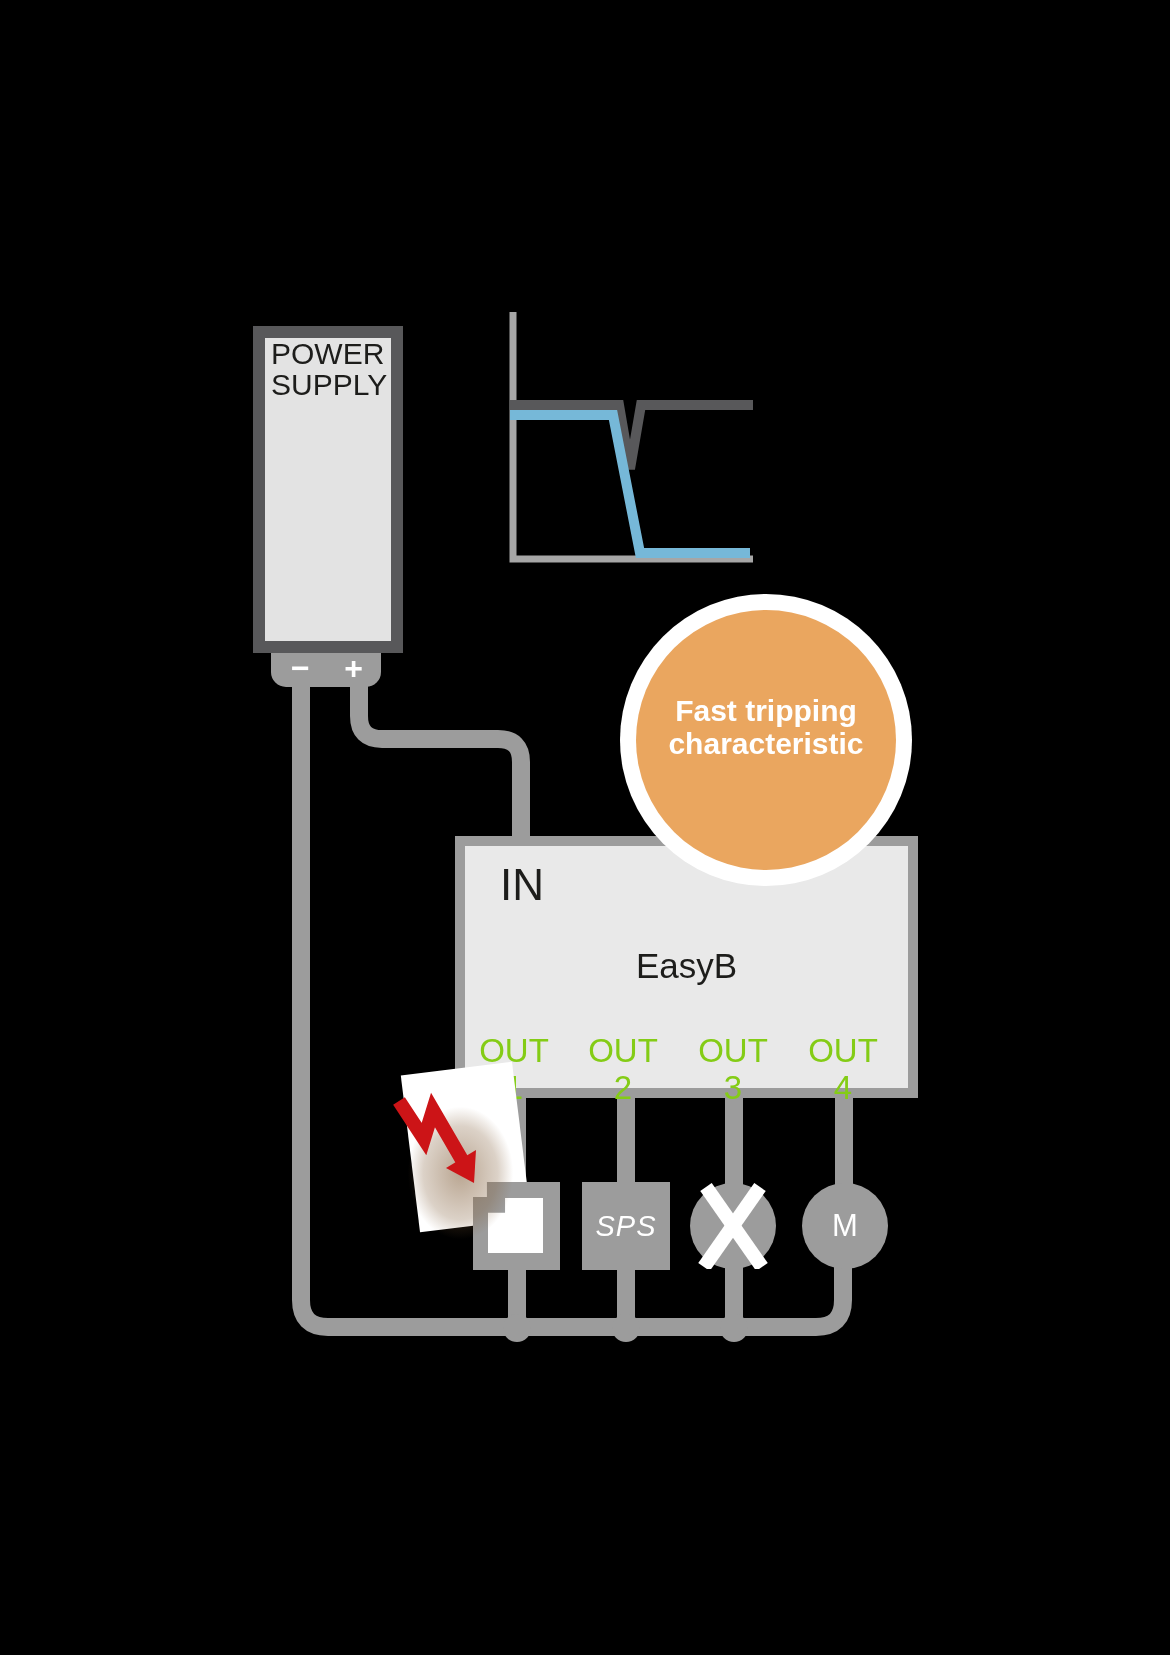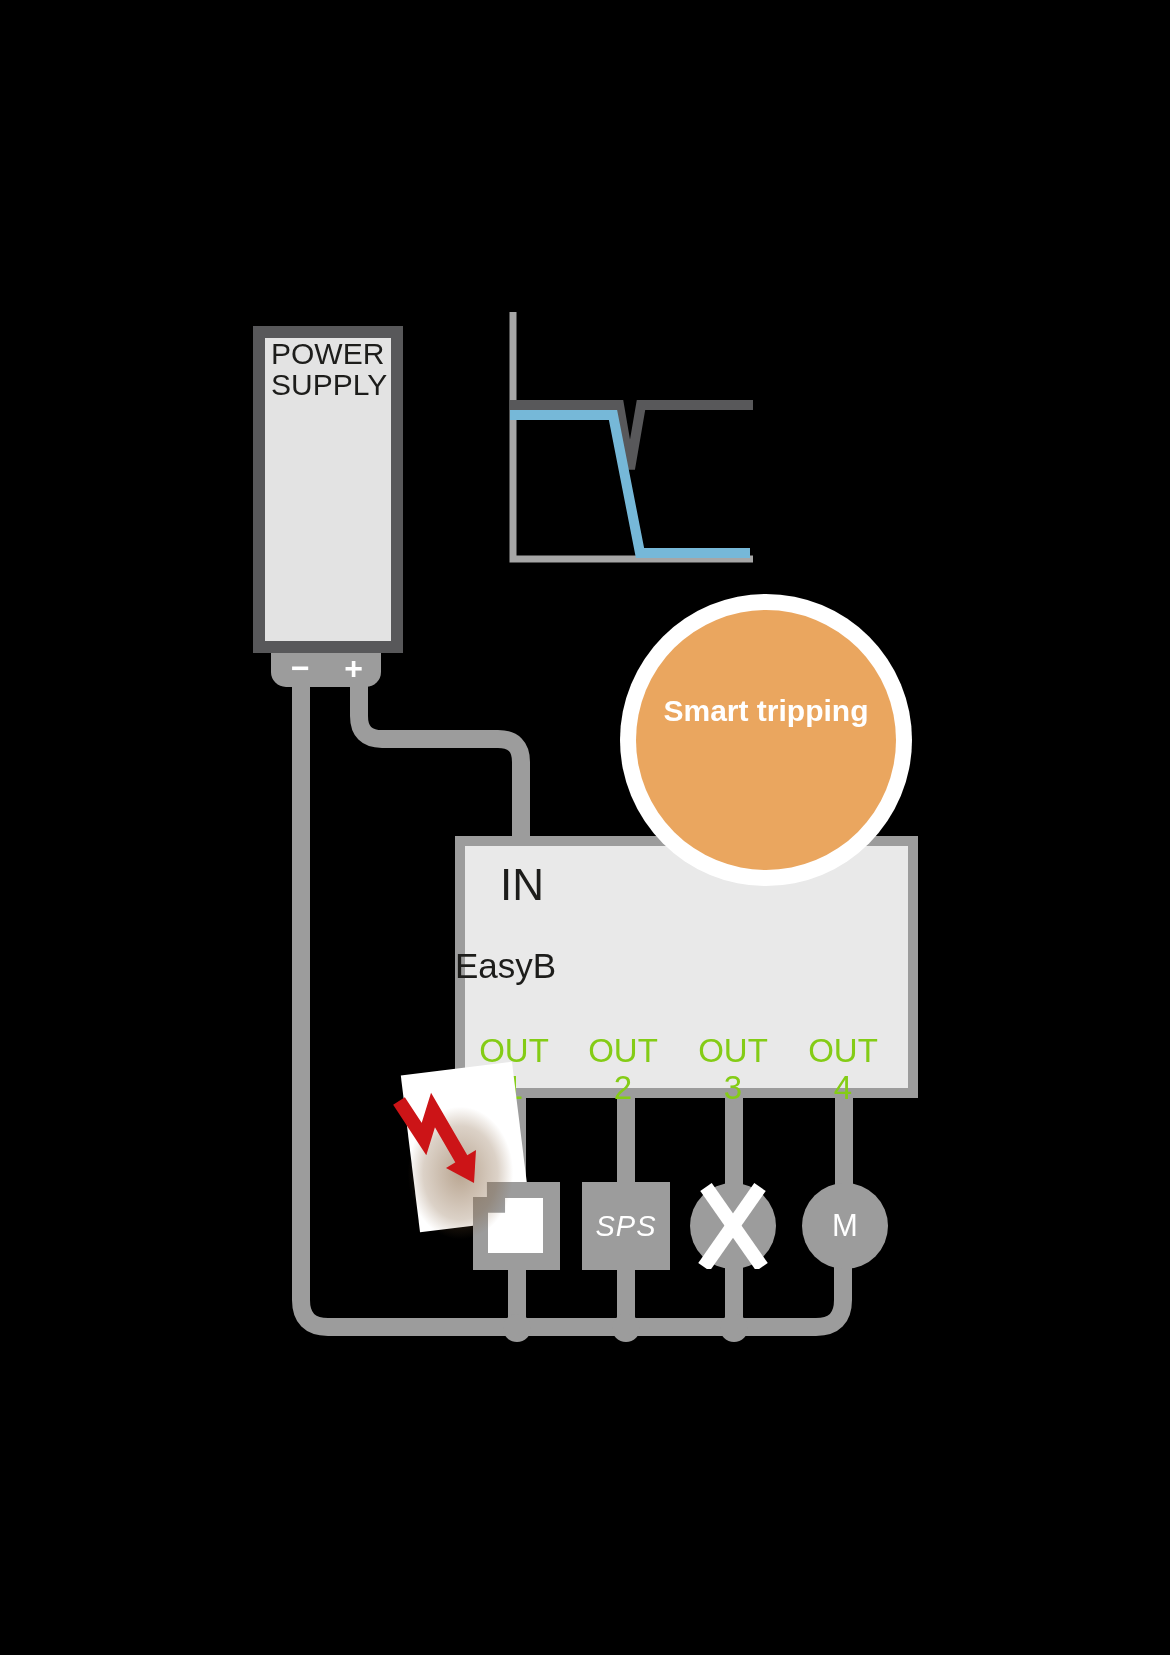--- a/index.html
+++ b/index.html
@@ -25,21 +25,21 @@
   .terminal span{color:#fff;font-size:32px;font-weight:bold;line-height:30px;}
   
   #wire-layer{left:0;top:0;z-index:10;}
   
   .device-box{
     left:455px;top:836px;width:463px;height:262px;box-sizing:border-box;
     background:#e9e9e9;border:10px solid #9c9c9c;z-index:30;
   }
   .in-label{left:500px;top:860px;font-size:44px;color:#1d1d1b;z-index:31;}
   .device-name1{left:455px;top:903px;width:463px;text-align:center;font-size:35px;color:#1d1d1b;z-index:31;}
-  .device-name2{left:455px;top:946px;width:463px;text-align:left;font-size:35px;color:#1d1d1b;z-index:31;}
+  .device-name2{left:455px;top:946px;width:463px;text-align:center;font-size:35px;color:#1d1d1b;z-index:31;}
   .out-col{top:995px;width:90px;text-align:center;z-index:31;color:#84cc16;margin-top:38px;}
   .out-col .out-word{font-size:33px;line-height:36px;}
   .out-col .out-num{font-size:33px;line-height:38px;}
   
   .badge-ring{
     left:620px;top:594px;width:292px;height:292px;border-radius:50%;
     background:#ffffff;z-index:70;
   }
   .badge-circle{
     left:16px;top:16px;width:260px;height:260px;border-radius:50%;
@@ -139,21 +139,22 @@
   </div>
   <div class="abs out-col" style="left:798px;">
     <div class="out-word">OUT</div>
     <div class="out-num">4</div>
   </div>
 
   <div class="abs badge-ring">
     <div class="badge-circle"></div>
   </div>
   <div class="abs badge-text">
-    <div>Smart tripping</div>
+    <div>Fast tripping</div>
+    <div>characteristic</div>
   </div>
 
   <div class="abs surge-patch"></div>
 
   <div class="abs load-damaged">
     <div class="load-paper"></div>
   </div>
   <div class="abs load-sps">
     <span>SPS</span>
   </div>

